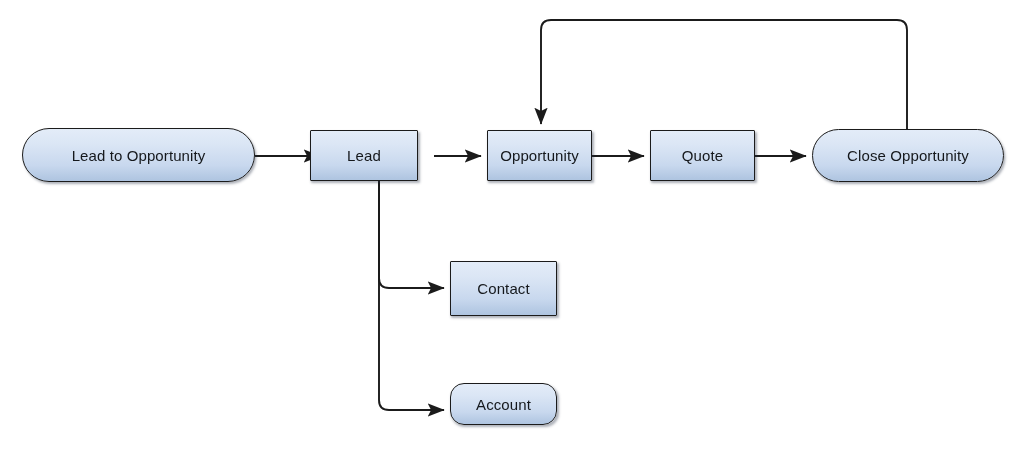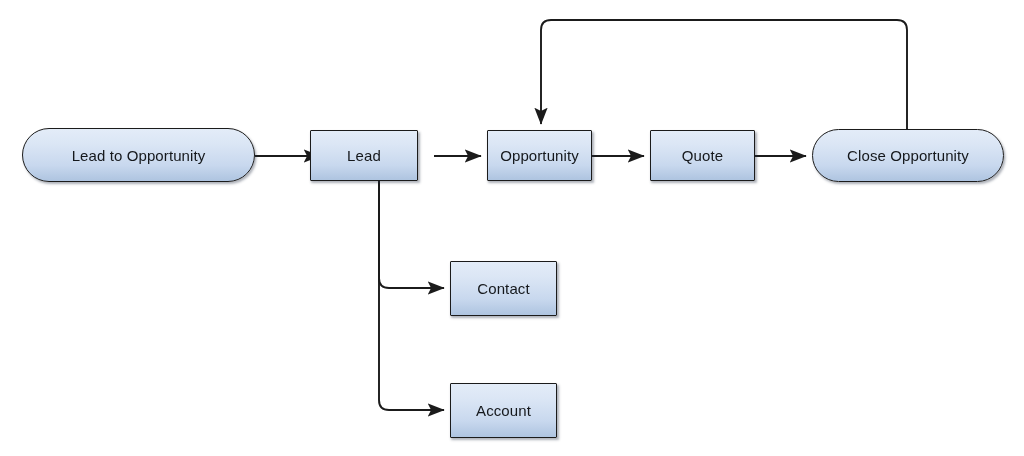--- a/index.html
+++ b/index.html
@@ -96,17 +96,17 @@
   </div>
 
   <div class="node node-stadium" style="left:812px; top:129px; width:192px; height:53px;">
     <span class="node-label">Close Opportunity</span>
   </div>
 
   <div class="node node-rect" style="left:450px; top:261px; width:107px; height:55px;">
     <span class="node-label">Contact</span>
   </div>
 
-  <div class="node node-rect" style="left:450px; top:383px; width:107px; height:55px;">
+  <div class="node node-rect" style="left:450px; top:383px; width:107px; height:42px;border-radius:14px;">
     <span class="node-label">Account</span>
   </div>
 
 </div>
 
 </body></html>

